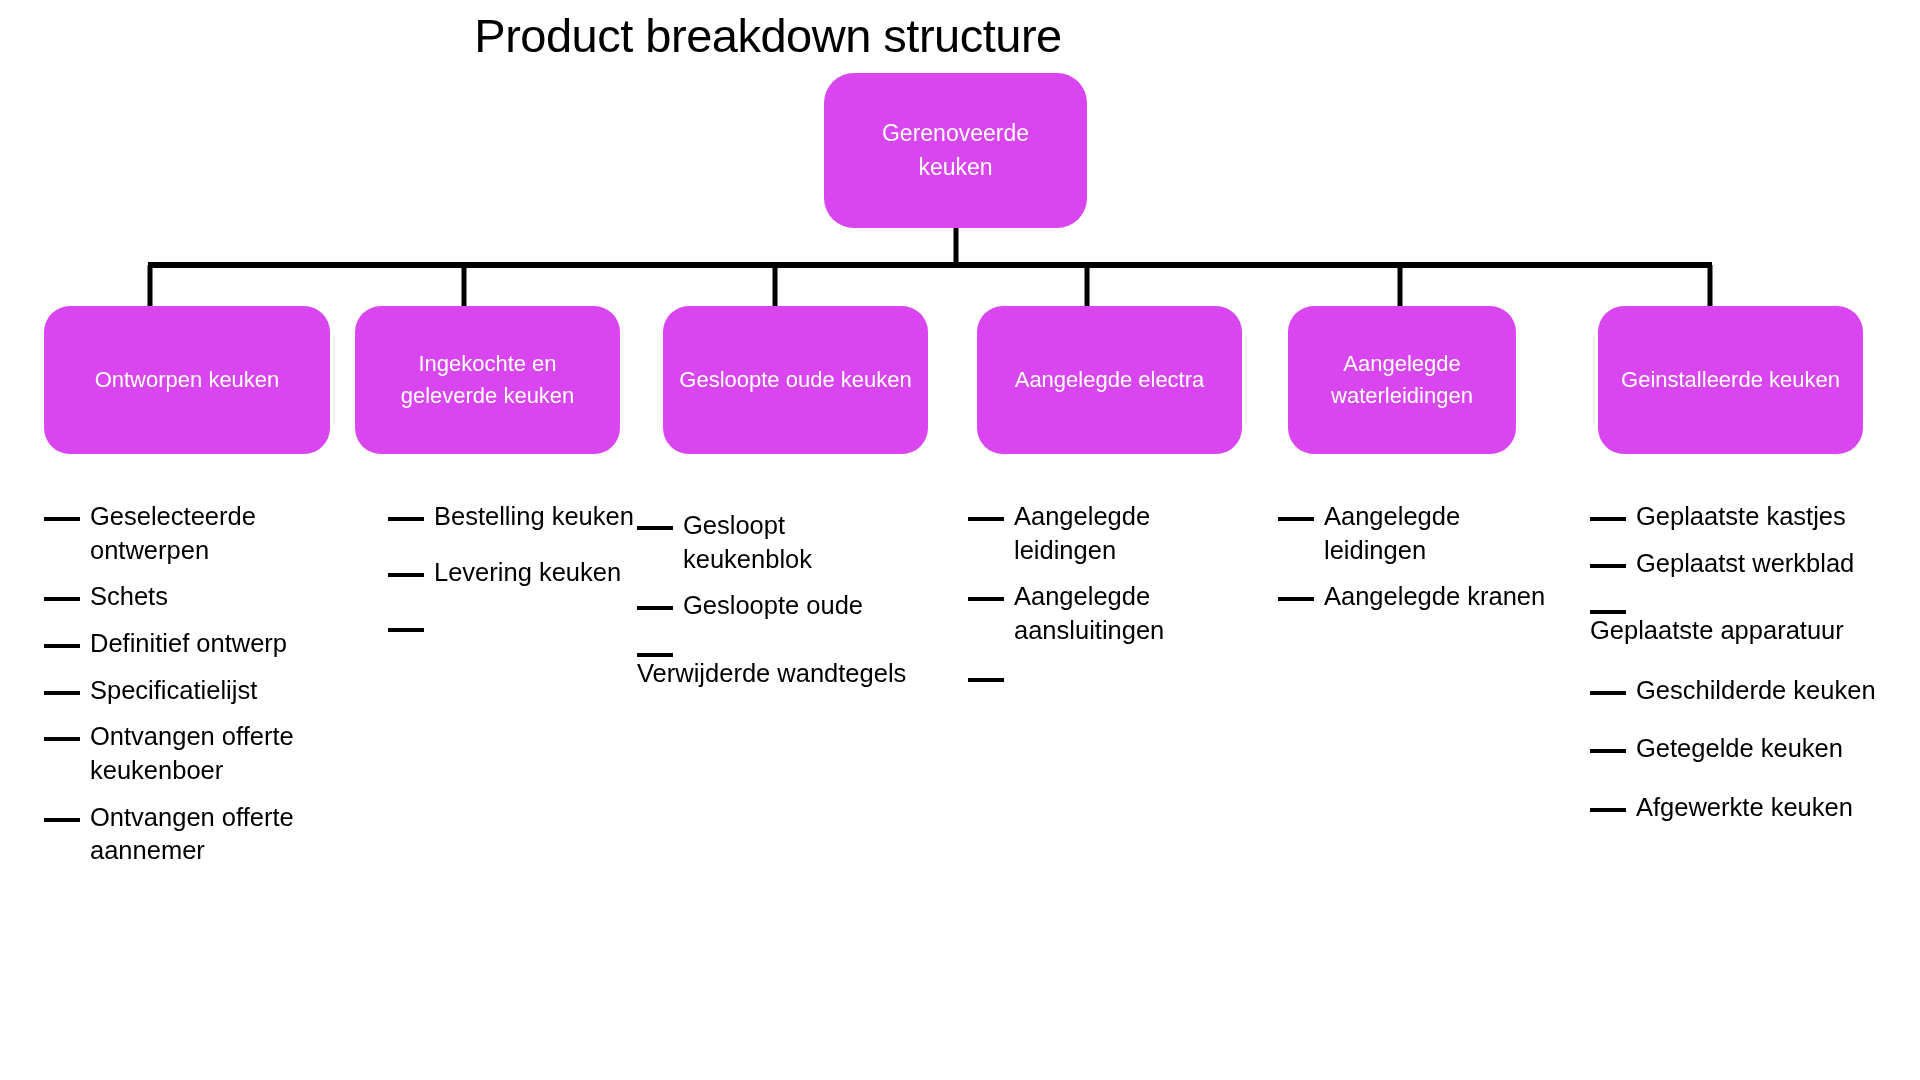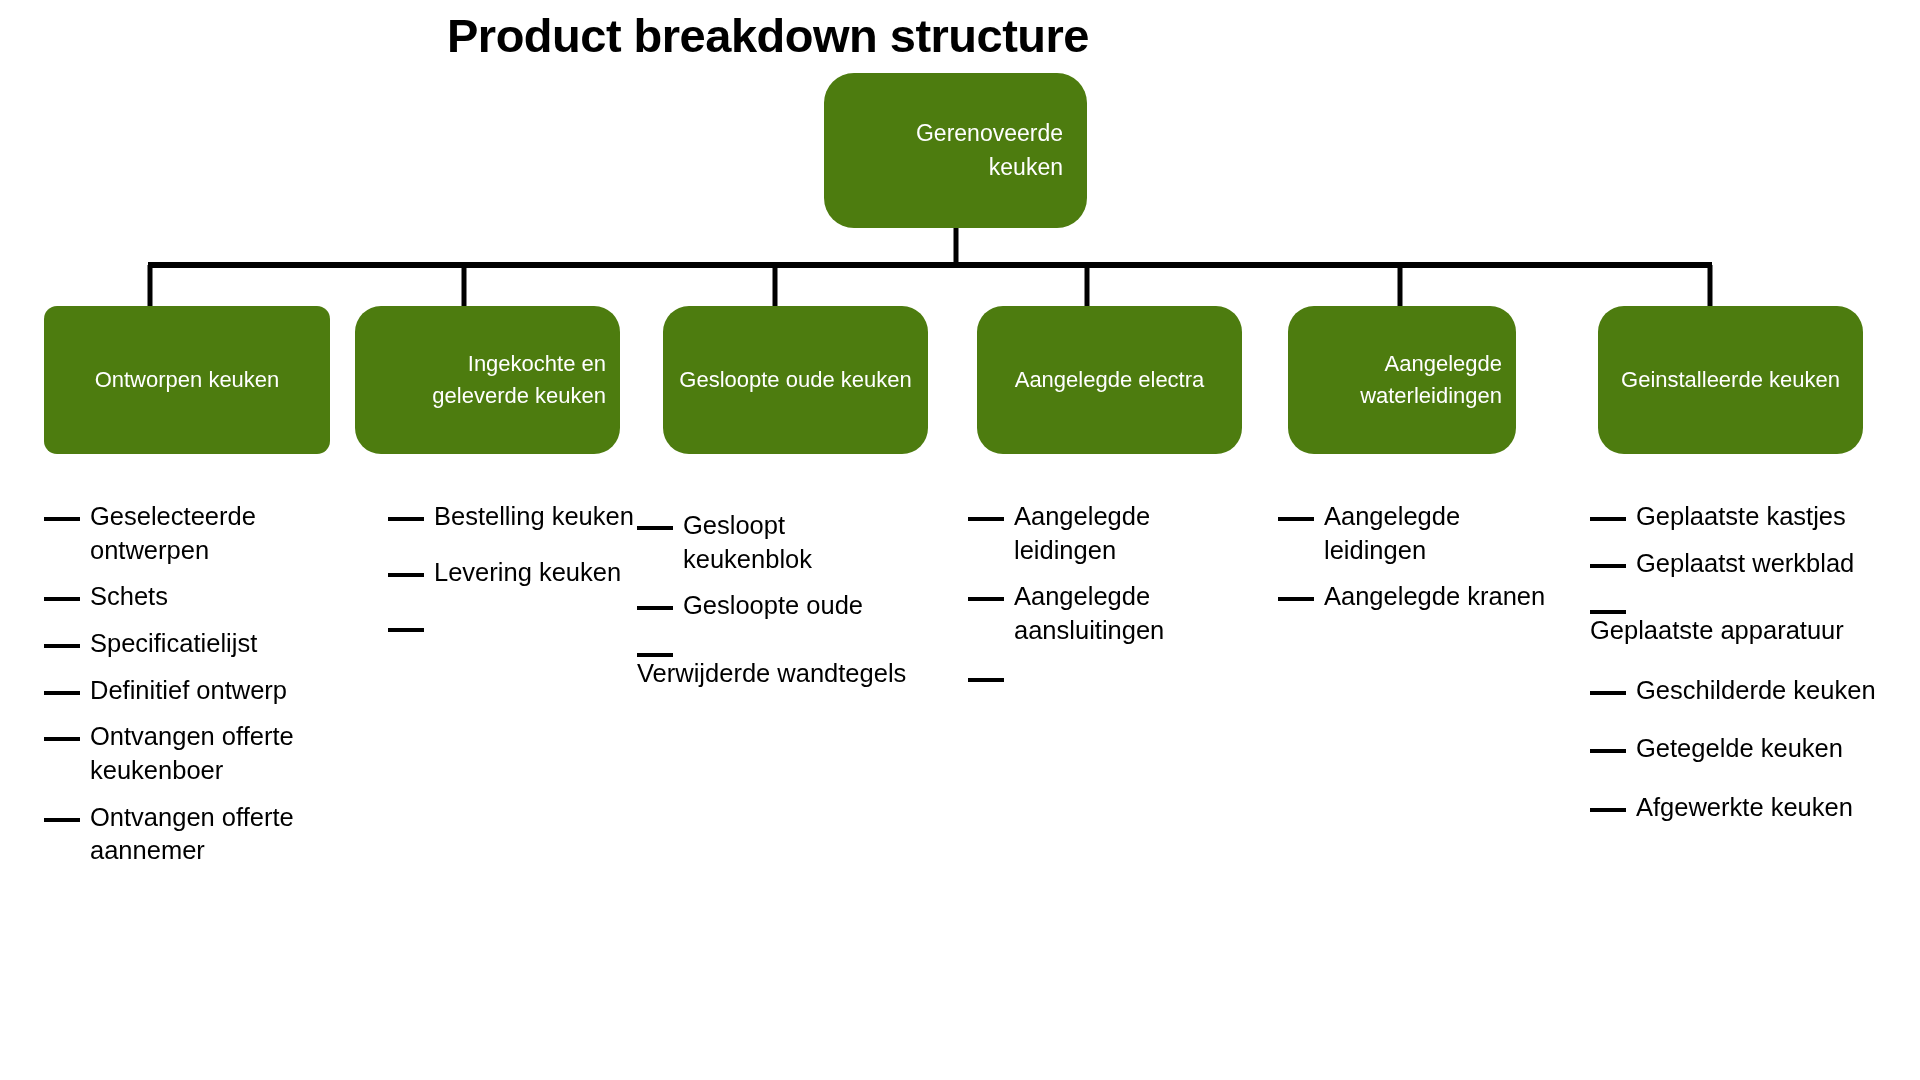--- a/index.html
+++ b/index.html
@@ -17,46 +17,46 @@
   }
 
   
   #page-title {
     position: absolute;
     left: 0;
     top: 8px;
     width: 1536px;
     text-align: center;
     font-size: 47px;
-    font-weight: bold;
+    font-weight: normal;
     letter-spacing: -0.5px;
     color: #000000;
     font-family: "Liberation Sans", sans-serif;
   }
 
   
   #connectors {
     position: absolute;
     left: 0;
     top: 0;
     width: 1920px;
     height: 400px;
     pointer-events: none;
   }
 
   
   .node {
     position: absolute;
-    background: #4d7c0f;
+    background: #d946ef;
     border-radius: 26px;
     color: #ffffff;
     display: flex;
     align-items: center;
     justify-content: center;
-    text-align: right;
+    text-align: center;
     box-sizing: border-box;
   }
   #root-node {
     left: 824px;
     top: 73px;
     width: 263px;
     height: 155px;
     border-radius: 30px;
     font-size: 23px;
     line-height: 1.45;
@@ -114,21 +114,21 @@
   <line x1="775" y1="265" x2="775" y2="308" stroke="#000000" stroke-width="5"></line>
   <line x1="1087" y1="265" x2="1087" y2="308" stroke="#000000" stroke-width="5"></line>
   <line x1="1400" y1="265" x2="1400" y2="308" stroke="#000000" stroke-width="5"></line>
   <line x1="1710" y1="265" x2="1710" y2="308" stroke="#000000" stroke-width="5"></line>
 </svg>
 
 <div class="node" id="root-node">
   <span class="node-label">Gerenoveerde keuken</span>
 </div>
 
-<div class="node child-node" style="left:44px; width:286px;border-radius:13px;">
+<div class="node child-node" style="left:44px; width:286px;">
   <span class="node-label">Ontworpen keuken</span>
 </div>
 <div class="node child-node" style="left:355px; width:265px;">
   <span class="node-label">Ingekochte en geleverde keuken</span>
 </div>
 <div class="node child-node" style="left:663px; width:265px;">
   <span class="node-label">Gesloopte oude keuken</span>
 </div>
 <div class="node child-node" style="left:977px; width:265px;">
   <span class="node-label">Aangelegde electra</span>
@@ -144,28 +144,28 @@
   <div class="item">
     <span class="dash"></span>
     <span class="item-label">Geselecteerde ontwerpen</span>
   </div>
   <div class="item">
     <span class="dash"></span>
     <span class="item-label">Schets</span>
   </div>
   <div class="item">
     <span class="dash"></span>
+    <span class="item-label">Definitief ontwerp</span>
+  </div>
+  <div class="item">
+    <span class="dash"></span>
     <span class="item-label">Specificatielijst</span>
   </div>
   <div class="item">
     <span class="dash"></span>
-    <span class="item-label">Definitief ontwerp</span>
-  </div>
-  <div class="item">
-    <span class="dash"></span>
     <span class="item-label">Ontvangen offerte keukenboer</span>
   </div>
   <div class="item">
     <span class="dash"></span>
     <span class="item-label">Ontvangen offerte aannemer</span>
   </div>
 </div>
 
 <div class="column" style="left:388px; width:290px;">
   <div class="item">

